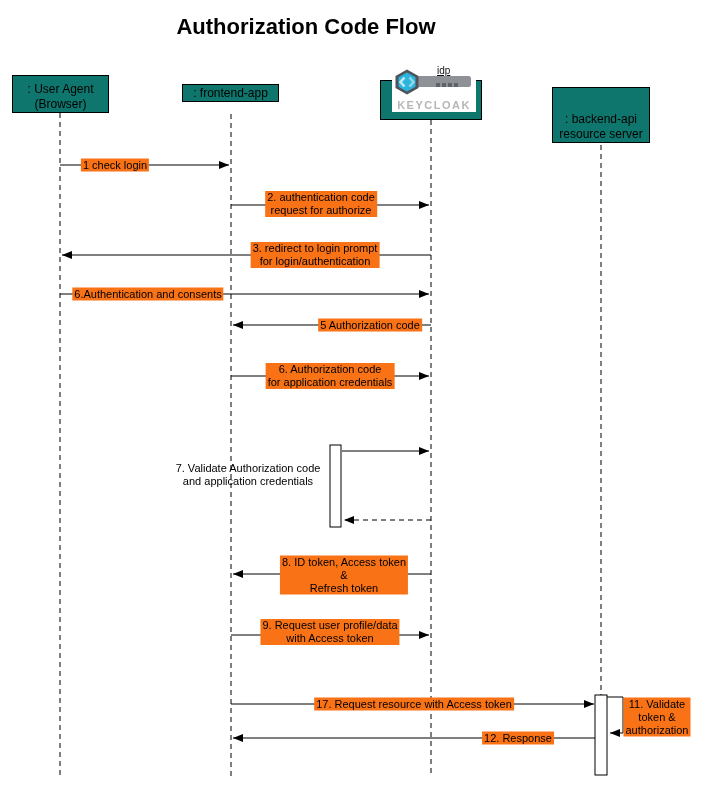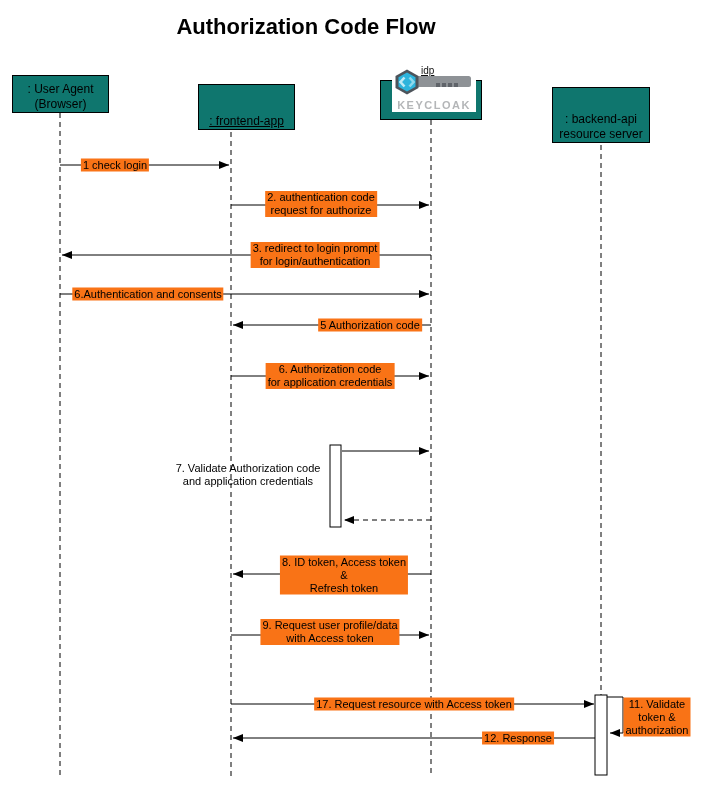--- a/index.html
+++ b/index.html
@@ -22,21 +22,21 @@
     font-size:11px; line-height:13px; text-align:center; white-space:pre-line;
     background:#f97316; padding:0 2px; z-index:3;
   }
   .msg.no-bg { background:transparent; }
   .klogo {
     position:absolute; left:392px; top:66px; width:84px; height:46px;
     background:#fff; z-index:3;
   }
   .klogo svg { position:absolute; left:2px; top:3px; }
   .klogo .idp {
-    position:absolute; left:29px; top:-1px; font-size:10px; color:#111;text-decoration:underline;
+    position:absolute; left:45px; top:-1px; font-size:10px; color:#111;text-decoration:underline;
   }
   .klogo .word {
     position:absolute; left:0; right:0; bottom:1px; text-align:center;
     font-size:11px; font-weight:bold; letter-spacing:1.5px; color:#b4b6b8;
   }
 </style>
 </head>
 <body>
 
 <div class="canvas">
@@ -77,21 +77,21 @@
       <rect x="330" y="445" width="11" height="82"></rect>
       <rect x="595" y="695" width="12" height="80"></rect>
     </g>
   </svg>
 
   <div class="pbox" style="left:12px; top:75px; width:97px; height:38px;">
     <span>: User Agent
 (Browser)</span>
   </div>
 
-  <div class="pbox" style="left:198px; top:84px; width:97px; height:46px;text-decoration:underline;">
+  <div class="pbox" style="left:182px; top:84px; width:97px; height:18px;">
     <span>: frontend-app</span>
   </div>
 
   <div class="pbox" style="left:380px; top:80px; width:102px; height:40px;"></div>
 
   <div class="klogo">
     <svg width="80" height="26" viewBox="0 0 80 26">
       <rect x="22" y="7" width="55" height="11" rx="2.5" fill="#8e9296"></rect>
       <rect x="42" y="14" width="4" height="4" fill="#60646a"></rect>
       <rect x="48" y="14" width="4" height="4" fill="#60646a"></rect>

